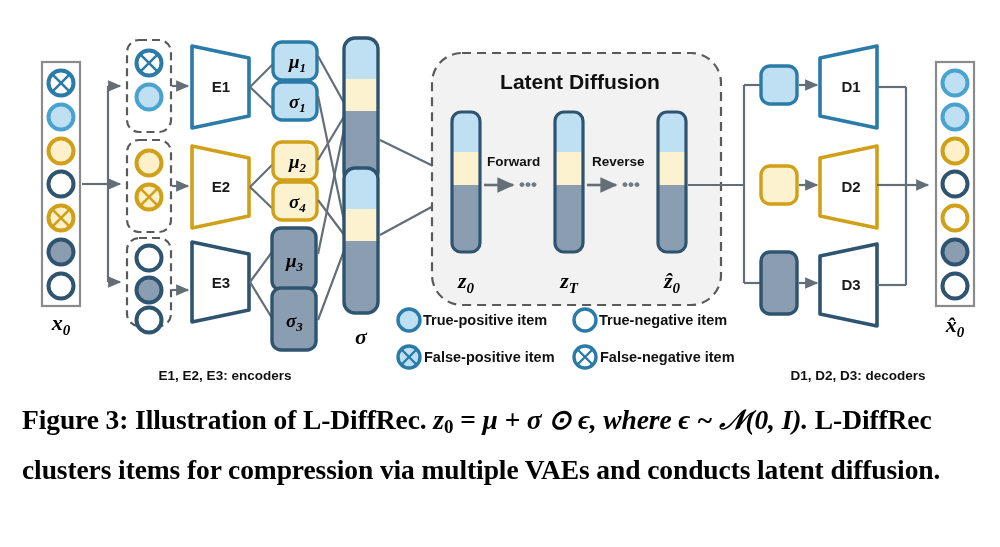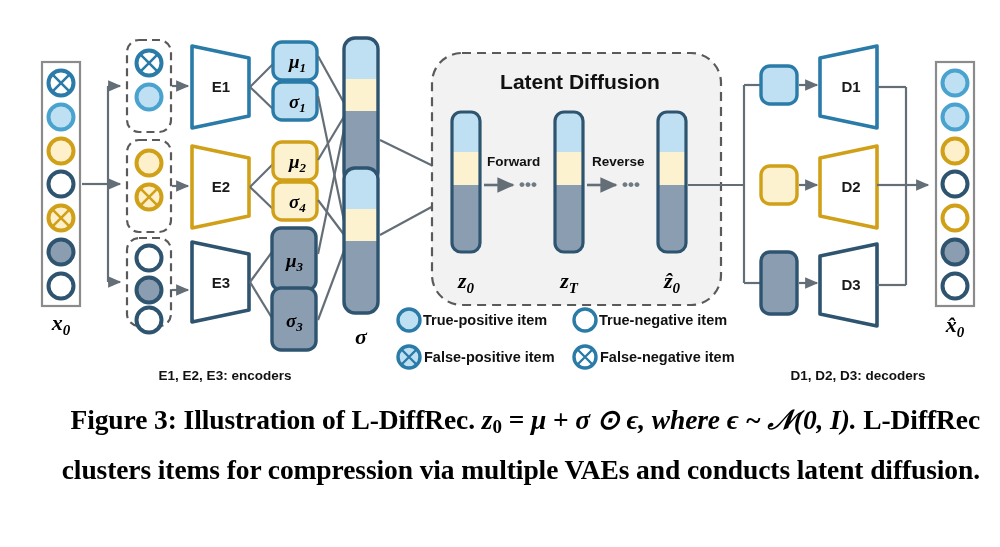--- a/index.html
+++ b/index.html
@@ -7,21 +7,20 @@
   #root{position:relative;width:1000px;height:547px;}
   #figure{position:absolute;left:0;top:0;width:1000px;height:395px;}
   #caption{
     position:absolute;left:22px;top:398px;width:958px;
     font-family:"Liberation Serif",serif;
     font-weight:bold;
     font-size:27.5px;
     line-height:43px;
     color:#000;
     letter-spacing:-0.1px;
-    text-align:right;
   }
   #caption .mi{font-style:italic;}
   #caption .sub{font-size:19px;vertical-align:-4px;}
   svg text{font-family:"Liberation Sans",sans-serif;}
   .lbl-unit{font-weight:bold;font-size:15px;fill:#1a1a1a;}
   .lbl-sm{font-weight:bold;font-size:13.5px;fill:#111;}
   .lbl-title{font-weight:bold;font-size:21px;fill:#111;}
   .lbl-math{font-family:"Liberation Serif",serif;font-style:italic;font-weight:bold;font-size:22px;fill:#000;}
   .lbl-math-s{font-family:"Liberation Serif",serif;font-style:italic;font-weight:bold;font-size:15px;fill:#000;}
   .lbl-box{font-family:"Liberation Serif",serif;font-style:italic;font-weight:bold;font-size:19px;fill:#000;}

